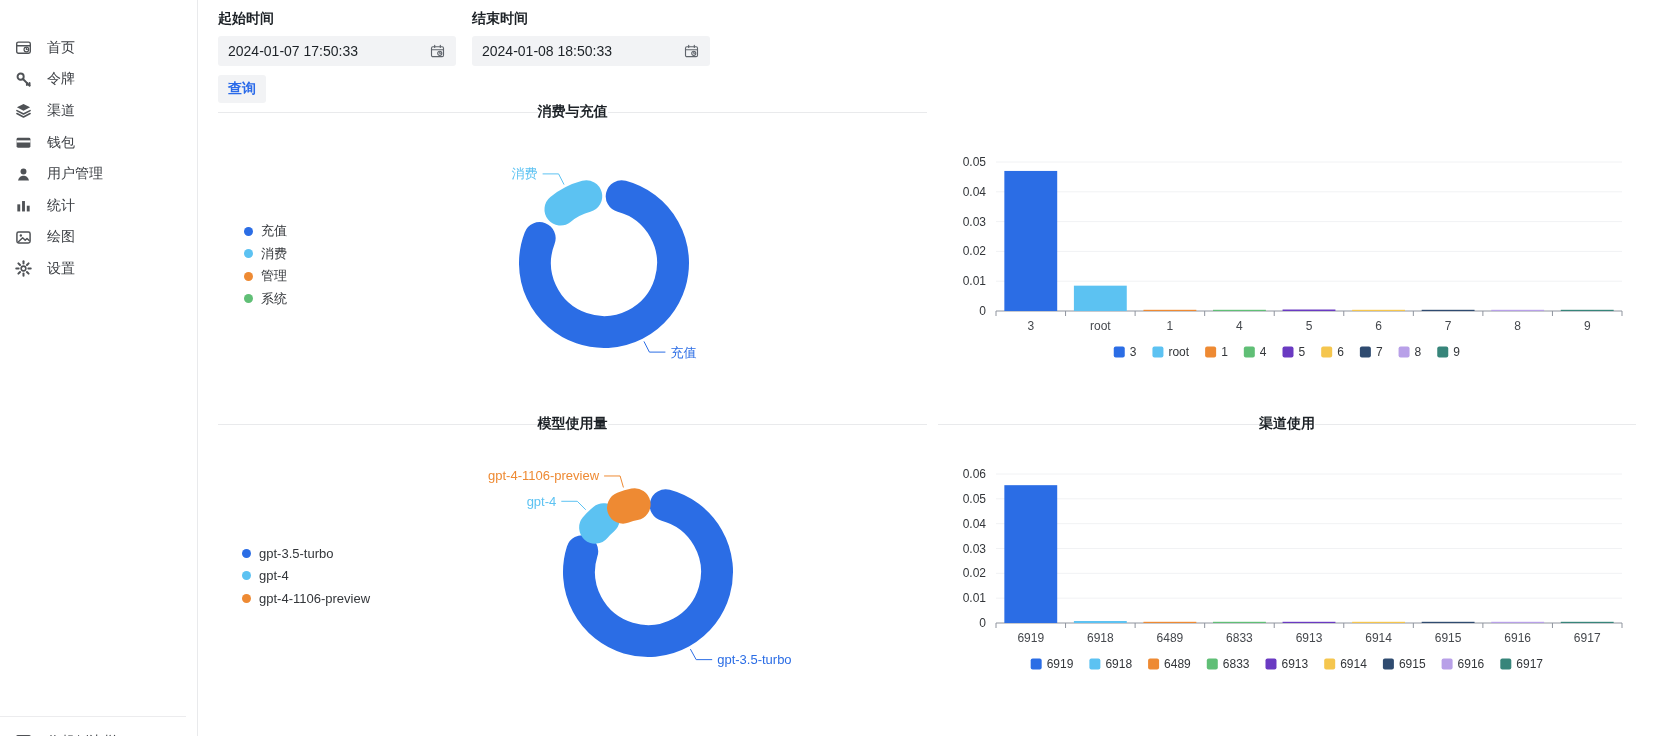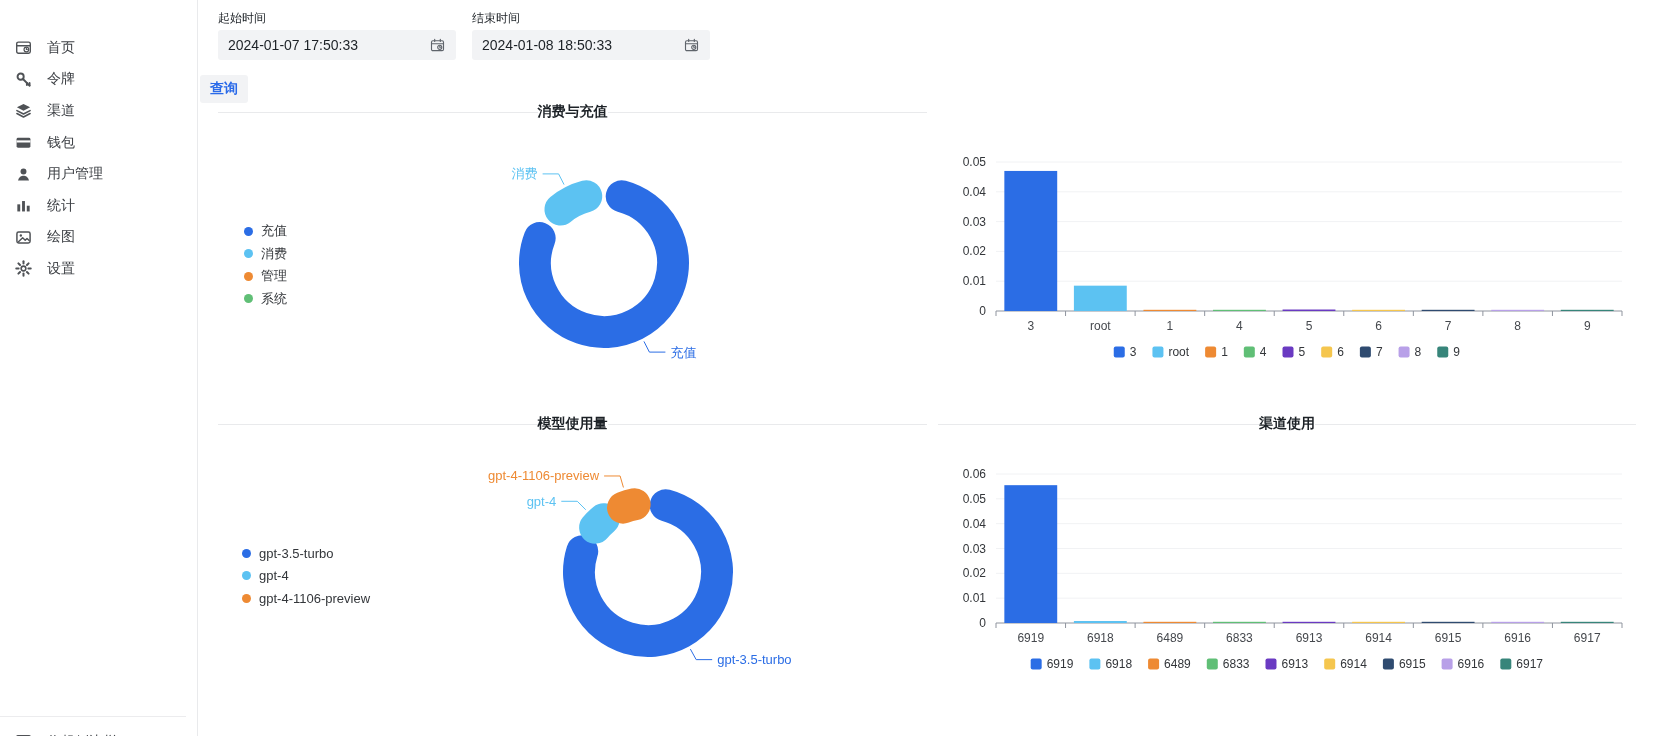--- a/index.html
+++ b/index.html
@@ -16,26 +16,26 @@
   .menu-item { display:flex; align-items:center; height:31.6px; padding:0 10px 0 14px;
     gap:15px; font-size:14px; color:#3d4045; cursor:pointer; }
   .mi-icon { width:18px; height:17px; display:flex; align-items:center; justify-content:center; }
   .side-footer { position:absolute; left:0; width:186px; top:716px; height:40px;
     border-top:1px solid #ececee; display:flex; align-items:center; gap:15px;
     padding:10px 0 0 14px; font-size:14px; color:#3d4045; cursor:pointer; }
   
   .field { position:absolute; top:10px; }
   #field-start { left:218px; }
   #field-end   { left:472px; }
-  .field-label { font-size:12px; font-weight:normal; color:#1c2126; height:19px; }
-  .dt-input { margin-top:1px; width:238px; height:30px; background:#f2f3f5;
+  .field-label { font-size:14px; font-weight:bold; color:#1c2126; height:19px; }
+  .dt-input { margin-top:7px; width:238px; height:30px; background:#f2f3f5;
     border-radius:3px; display:flex; align-items:center; padding:0 10px; cursor:pointer; }
   .dt-input input { border:0; background:transparent; outline:none; flex:1;
     font-size:14px; color:#1c2126; font-family:inherit; padding:0; }
-  .query-btn { position:absolute; left:200px; top:75px; width:48px; height:28px;
+  .query-btn { position:absolute; left:218px; top:75px; width:48px; height:28px;
     background:#f2f3f5; border:0; border-radius:3px; color:#2a6ae9; font-weight:bold;
     font-size:14px; cursor:pointer; font-family:inherit; }
   
   .cell { position:absolute; }
   #cell-0 { left:218px; top:98px;  width:709px; height:312px; }
   #cell-1 { left:938px; top:98px;  width:698px; height:312px; }
   #cell-2 { left:218px; top:410px; width:709px; height:316px; }
   #cell-3 { left:938px; top:410px; width:698px; height:316px; }
   .divider-title { position:absolute; top:5px; left:0; right:0; display:flex;
     align-items:center; }

